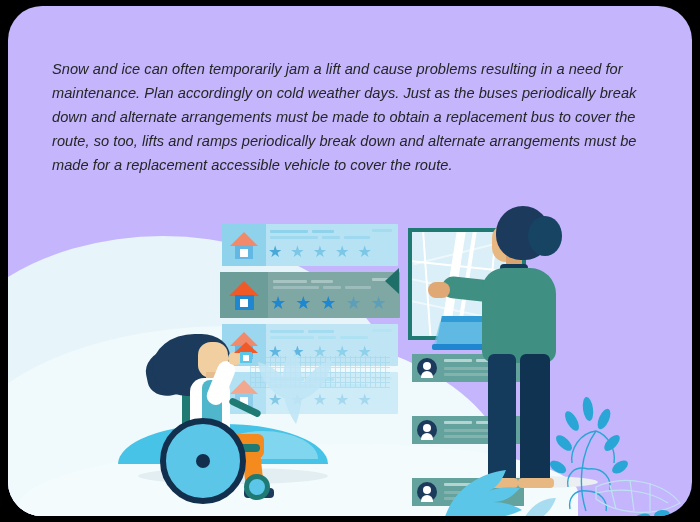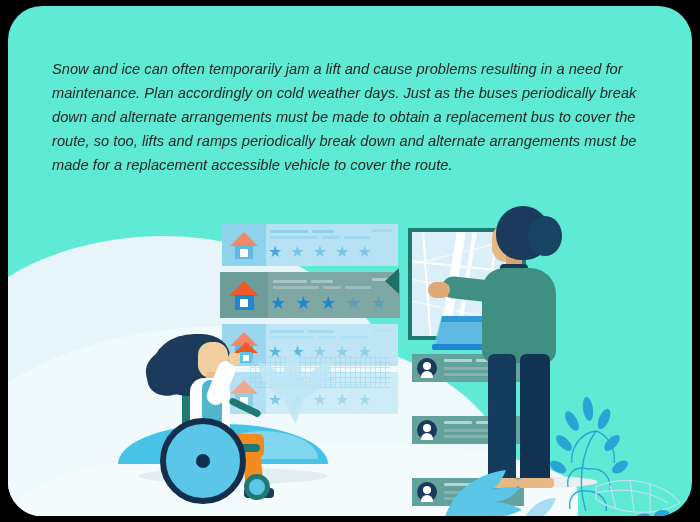--- a/index.html
+++ b/index.html
@@ -1,21 +1,21 @@
 <!DOCTYPE html>
 <html><head>
 <meta charset="utf-8">
 <style>
   html,body{margin:0;padding:0;background:#000;}
   body{width:700px;height:522px;overflow:hidden;
        font-family:"Liberation Sans","DejaVu Sans",sans-serif;}
 
   #card{
     position:absolute; left:8px; top:6px; width:684px; height:510px;
-    background:#5eead4; border-radius:34px; overflow:hidden;
+    background:#c4b5fd; border-radius:34px; overflow:hidden;
     box-shadow:0 3px 10px rgba(0,0,0,.35);
   }
 
   
   #para{
     position:absolute; left:44px; top:36px; width:600px;
     font-style:italic; font-size:14.6px; line-height:24.2px;
     color:#262626; letter-spacing:.05px;
   }
 

